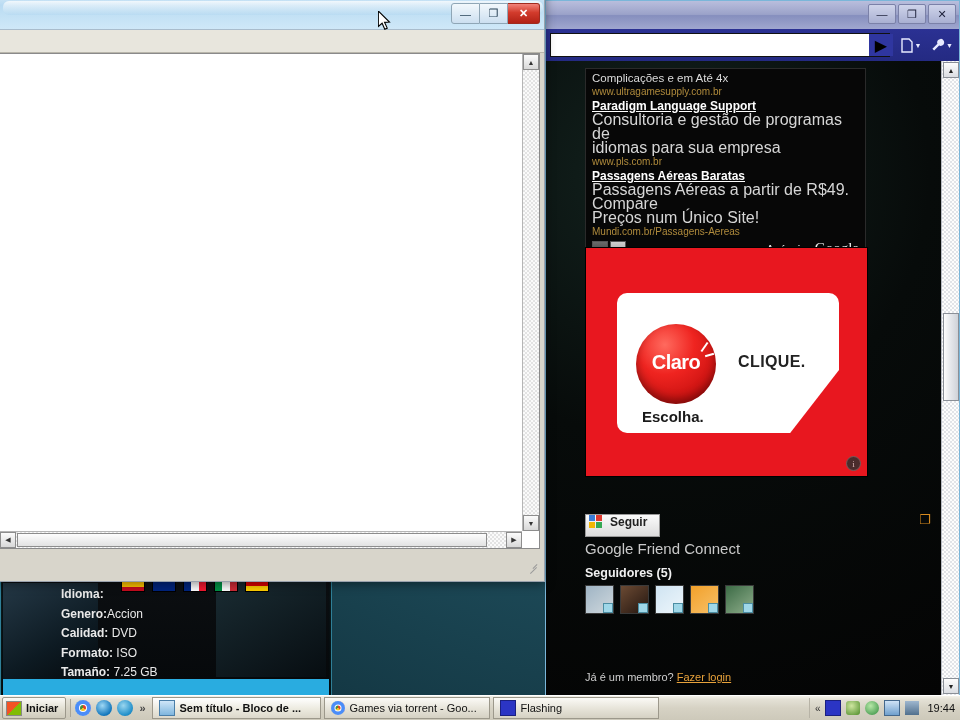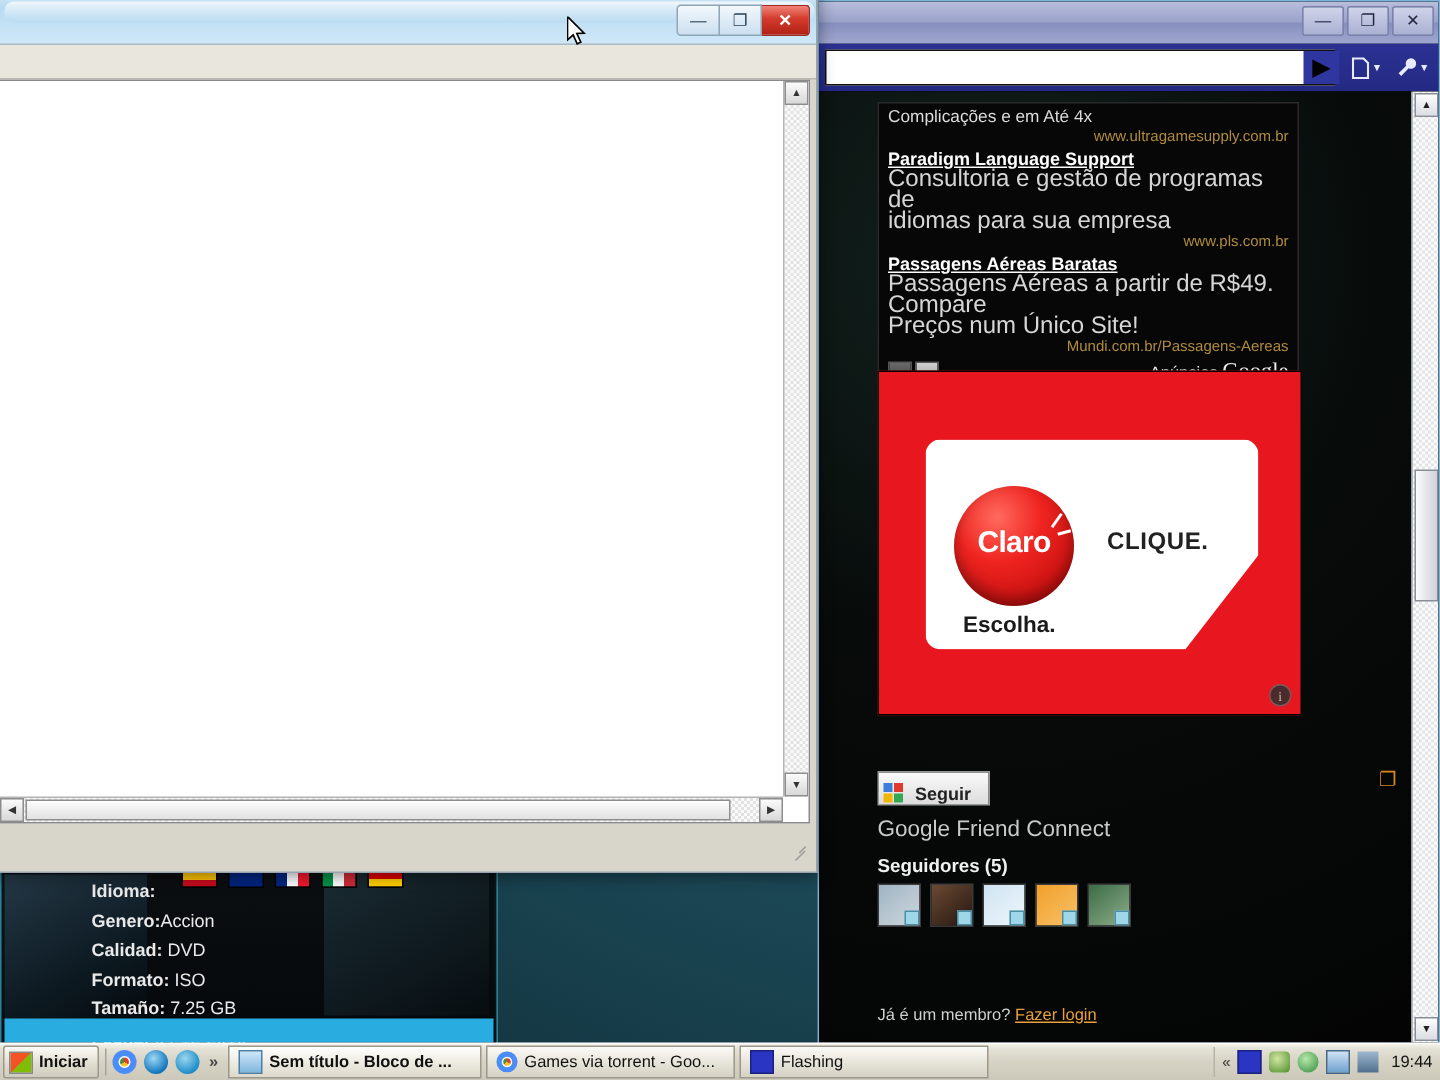--- a/index.html
+++ b/index.html
@@ -53,21 +53,21 @@
      background-image:radial-gradient(circle at 30% 18%, #13231f 0%, #070b0a 45%, #040404 100%);
      overflow:hidden;}
 
   
   .adsbox{position:absolute;left:39px;top:7px;width:281px;
      background:#070707;border:1px solid #2a2a2a;padding:4px 6px 2px 6px;box-sizing:border-box;}
   .adcut{color:#dcdcdc;font-size:11.5px;white-space:nowrap;overflow:hidden;height:11px;line-height:11px;}
   .ad{margin-top:1px;}
   .ad .t{color:#ffffff;font-size:12px;font-weight:bold;text-decoration:underline;line-height:14px;}
   .ad .d{color:#d6d6d6;font-size:16px;line-height:14px;}
-  .ad .u{color:#b08b3c;font-size:10px;line-height:13px;text-align:right;}
+  .ad .u{color:#b08b3c;font-size:10px;line-height:13px;}
   .adnav{display:flex;align-items:center;margin-top:3px;height:15px;}
   .adnav .arrow{width:14px;height:14px;background:linear-gradient(180deg,#6a6a6a,#3a3a3a);
      border:1px solid #555;color:#ddd;font-size:9px;display:flex;align-items:center;justify-content:center;margin-right:2px;}
   .adnav .arrow.on{background:linear-gradient(180deg,#cfcfcf,#9a9a9a);color:#111;}
   .adnav .brand{margin-left:auto;color:#efefef;font-size:11px;}
   .adnav .brand .g{font-family:"Liberation Serif",serif;font-size:15px;}
 
   
   .claro{position:absolute;left:39px;top:186px;width:283px;height:230px;background:#e8171f;
      border:1px solid #000;box-sizing:border-box;}
@@ -83,21 +83,21 @@
   .claro .tick2{position:absolute;right:2px;top:30px;width:9px;height:2px;background:#fff;transform:rotate(-15deg);}
   .claro .clique{position:absolute;left:152px;top:105px;color:#222;font-size:16px;font-weight:bold;letter-spacing:.4px;}
   .claro .escolha{position:absolute;left:56px;top:160px;color:#1a1a1a;font-size:15px;font-weight:bold;}
   .claro .ibadge{position:absolute;right:6px;bottom:5px;width:13px;height:13px;border-radius:50%;
      background:#4a2c2c;border:1px solid #7a5a5a;color:#d9b4b4;font-size:9px;
      display:flex;align-items:center;justify-content:center;font-family:"Liberation Serif",serif;}
 
   
   .followers{position:absolute;left:39px;top:444px;width:300px;color:#e6e6e6;}
   .followers h3{margin:0;font-size:12.5px;font-weight:bold;color:#f1f1f1;}
-  .fbtn{margin-top:9px;display:inline-flex;align-items:flex-end;height:21px;padding:0 12px 0 3px;
+  .fbtn{margin-top:9px;display:inline-flex;align-items:flex-start;height:21px;padding:0 12px 0 3px;
      background:linear-gradient(180deg,#fbfbfb,#dcdcdc);border:1px solid #9a9a9a;color:#222;font-size:12px;font-weight:bold;}
   .fbtn .gfc{width:14px;height:14px;margin-right:7px;position:relative;}
   .fbtn .gfc i{position:absolute;width:6px;height:6px;display:block;}
   .gfc-a{left:0;top:0;background:#3b7dd8;}
   .gfc-b{left:7px;top:0;background:#e03a2f;}
   .gfc-c{left:0;top:7px;background:#f2b705;}
   .gfc-d{left:7px;top:7px;background:#35a853;}
   .gfcap{margin-top:3px;font-size:15px;color:#c9c9c9;}
   .fcount{margin-top:9px;font-size:12.5px;font-weight:bold;color:#f1f1f1;}
   .avatars{margin-top:5px;display:flex;gap:6px;}

